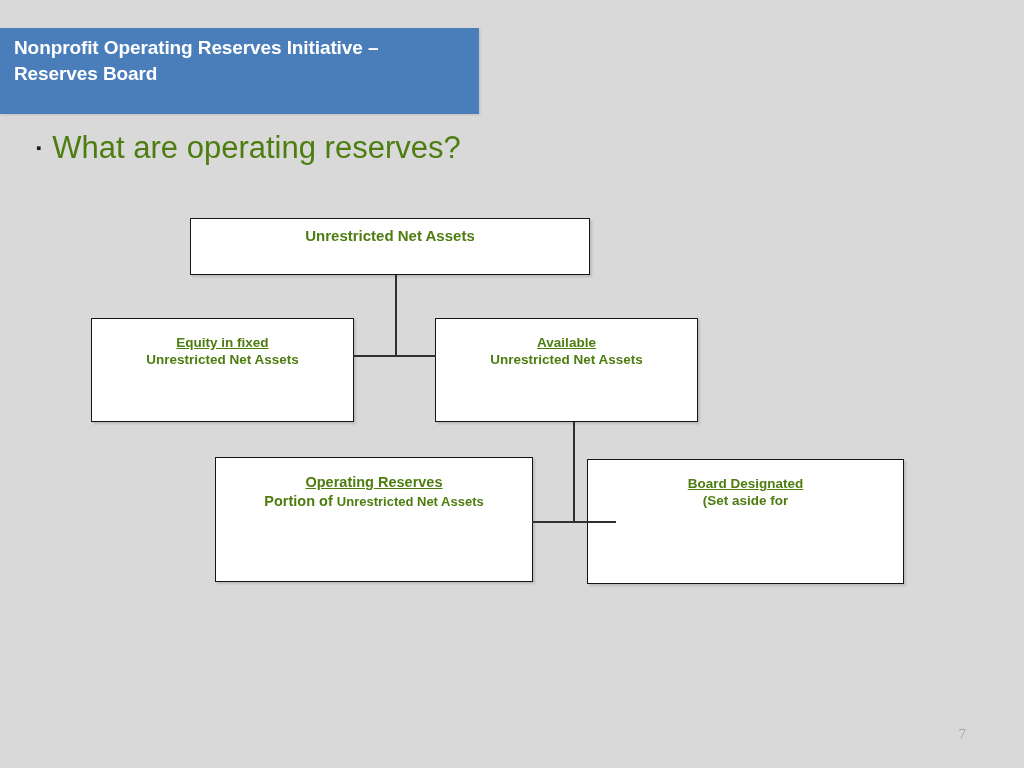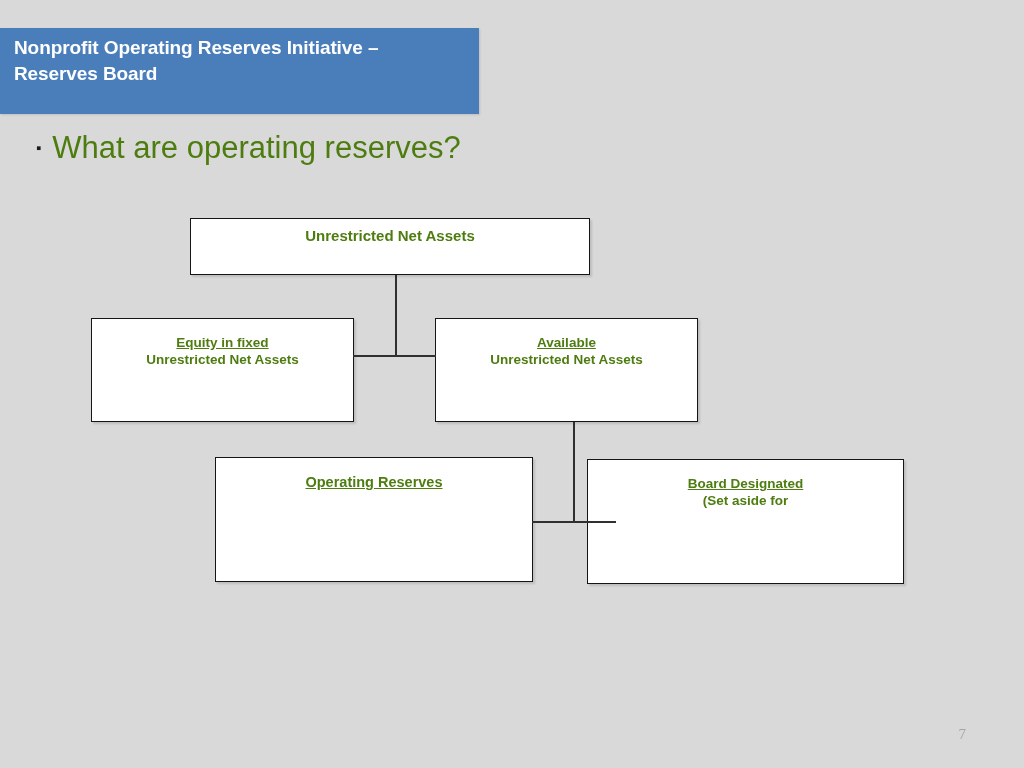--- a/index.html
+++ b/index.html
@@ -155,20 +155,21 @@
     <div class="node-line">Unrestricted Net Assets</div>
   </div>
 
   <div class="node-box" id="box-available">
     <div class="node-line u">Available</div>
     <div class="node-line">Unrestricted Net Assets</div>
   </div>
 
   <div class="node-box" id="box-operating-reserves">
     <div class="node-line u line1">Operating Reserves</div>
+    <div class="node-line line2"><span>Portion of </span><span class="small">Unrestricted Net Assets</span></div>
   </div>
 
   <div class="node-box" id="box-board-designated">
     <div class="node-line u">Board Designated</div>
     <div class="node-line">(Set aside for</div>
   </div>
 
   <div class="connector" id="conn-v-top"></div>
   <div class="connector" id="conn-h-mid"></div>
   <div class="connector" id="conn-v-mid"></div>

